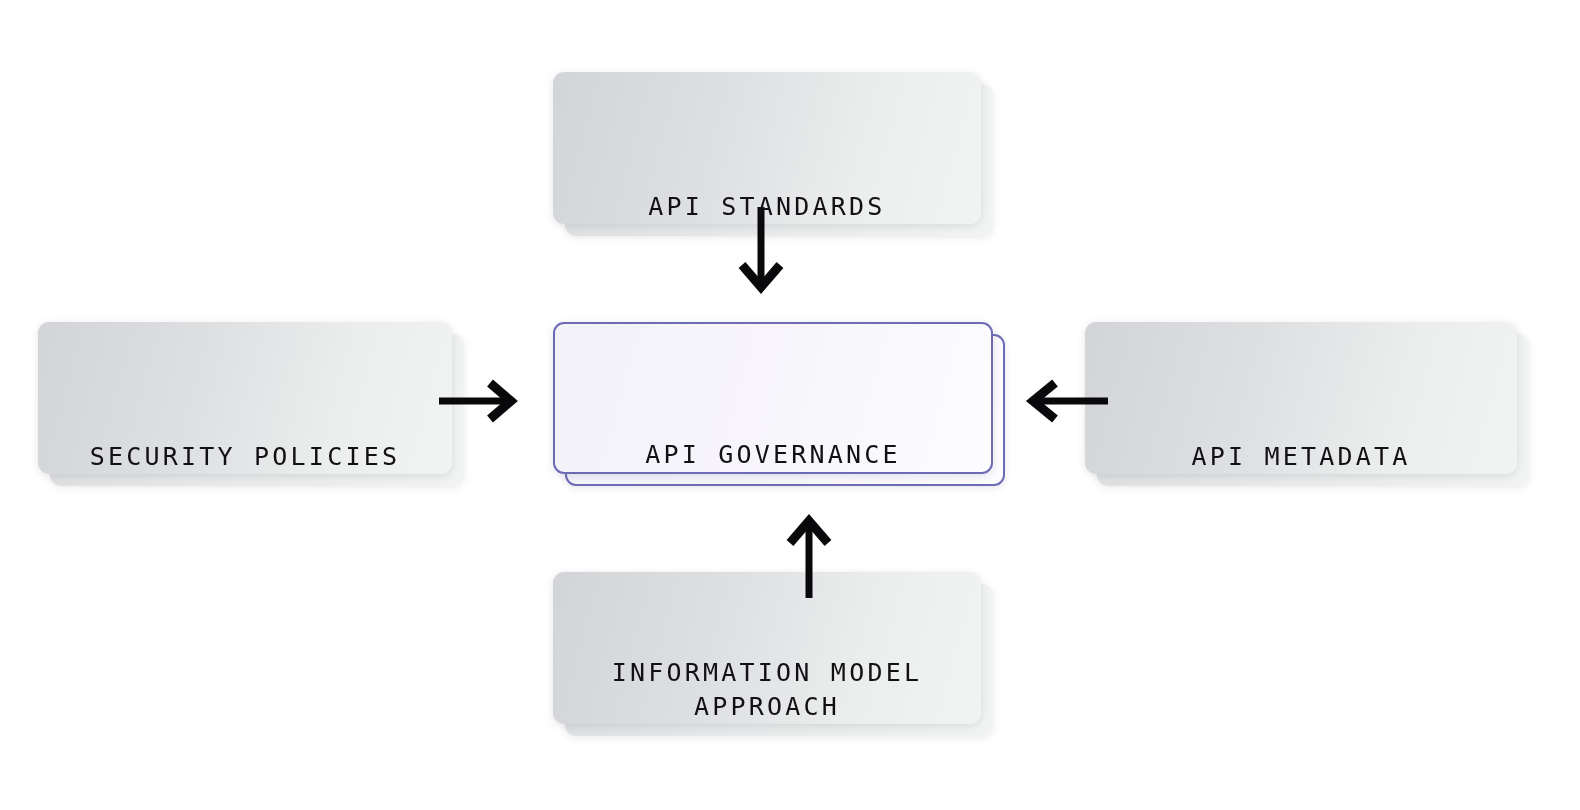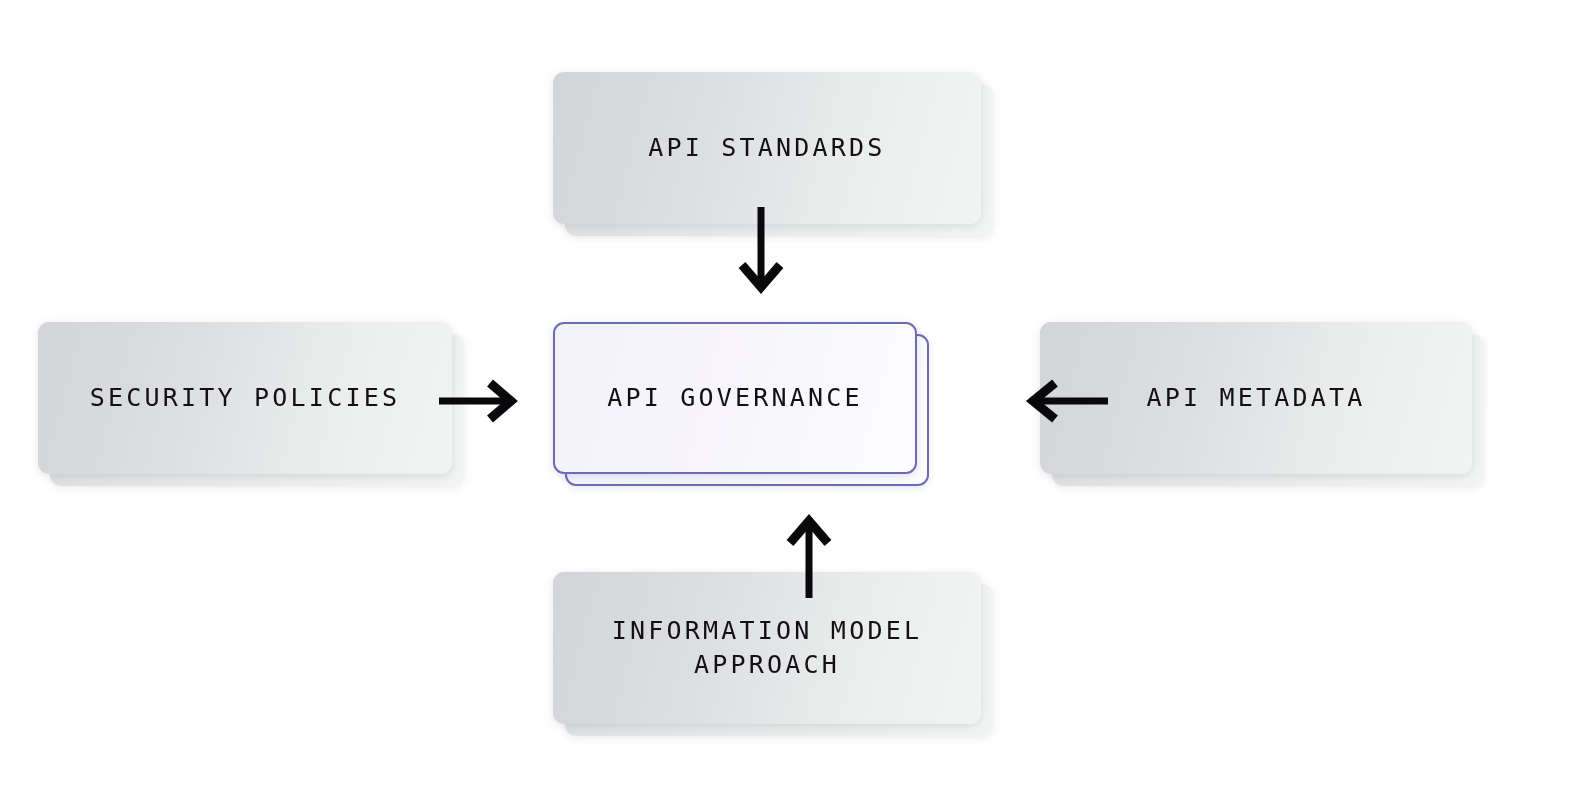--- a/index.html
+++ b/index.html
@@ -38,21 +38,21 @@
     background: linear-gradient(100deg, #dcdee0 0%, #e8e9ea 45%, #f2f3f3 100%);
     box-shadow: 0 2px 7px rgba(60,60,70,0.10);
   }
   .node .card-front {
     position: absolute;
     inset: 0;
     border-radius: 11px;
     background: linear-gradient(105deg, #d2d4d7 0%, #dedfe1 38%, #eceded 72%, #f2f3f3 100%);
     box-shadow: 0 2px 8px rgba(60,60,70,0.13);
     display: flex;
-    align-items: center;
+    align-items: flex-end;
     justify-content: center;
     overflow: hidden;
   }
   .node .label {
     position: relative;
     z-index: 2;
     color: #111114;
     font-family: "DejaVu Sans Mono", monospace;
     font-size: 25px;
     letter-spacing: 3.2px;
@@ -100,28 +100,28 @@
     </div>
   </div>
 
   <div class="node" style="left:38px; top:322px; width:414px; height:152px;">
     <div class="card-back"></div>
     <div class="card-front">
       <span class="label">SECURITY POLICIES</span>
     </div>
   </div>
 
-  <div class="node accent" style="left:553px; top:322px; width:364px; height:152px;">
+  <div class="node accent" style="left:553px; top:322px; width:440px; height:152px;">
     <div class="card-back"></div>
     <div class="card-front">
       <span class="label">API GOVERNANCE</span>
     </div>
   </div>
 
-  <div class="node" style="left:1040px; top:322px; width:432px; height:152px;">
+  <div class="node" style="left:1085px; top:322px; width:432px; height:152px;">
     <div class="card-back"></div>
     <div class="card-front">
       <span class="label">API METADATA</span>
     </div>
   </div>
 
   <div class="node" style="left:553px; top:572px; width:428px; height:152px;padding-left:40px;">
     <div class="card-back"></div>
     <div class="card-front">
       <span class="label">INFORMATION MODEL

